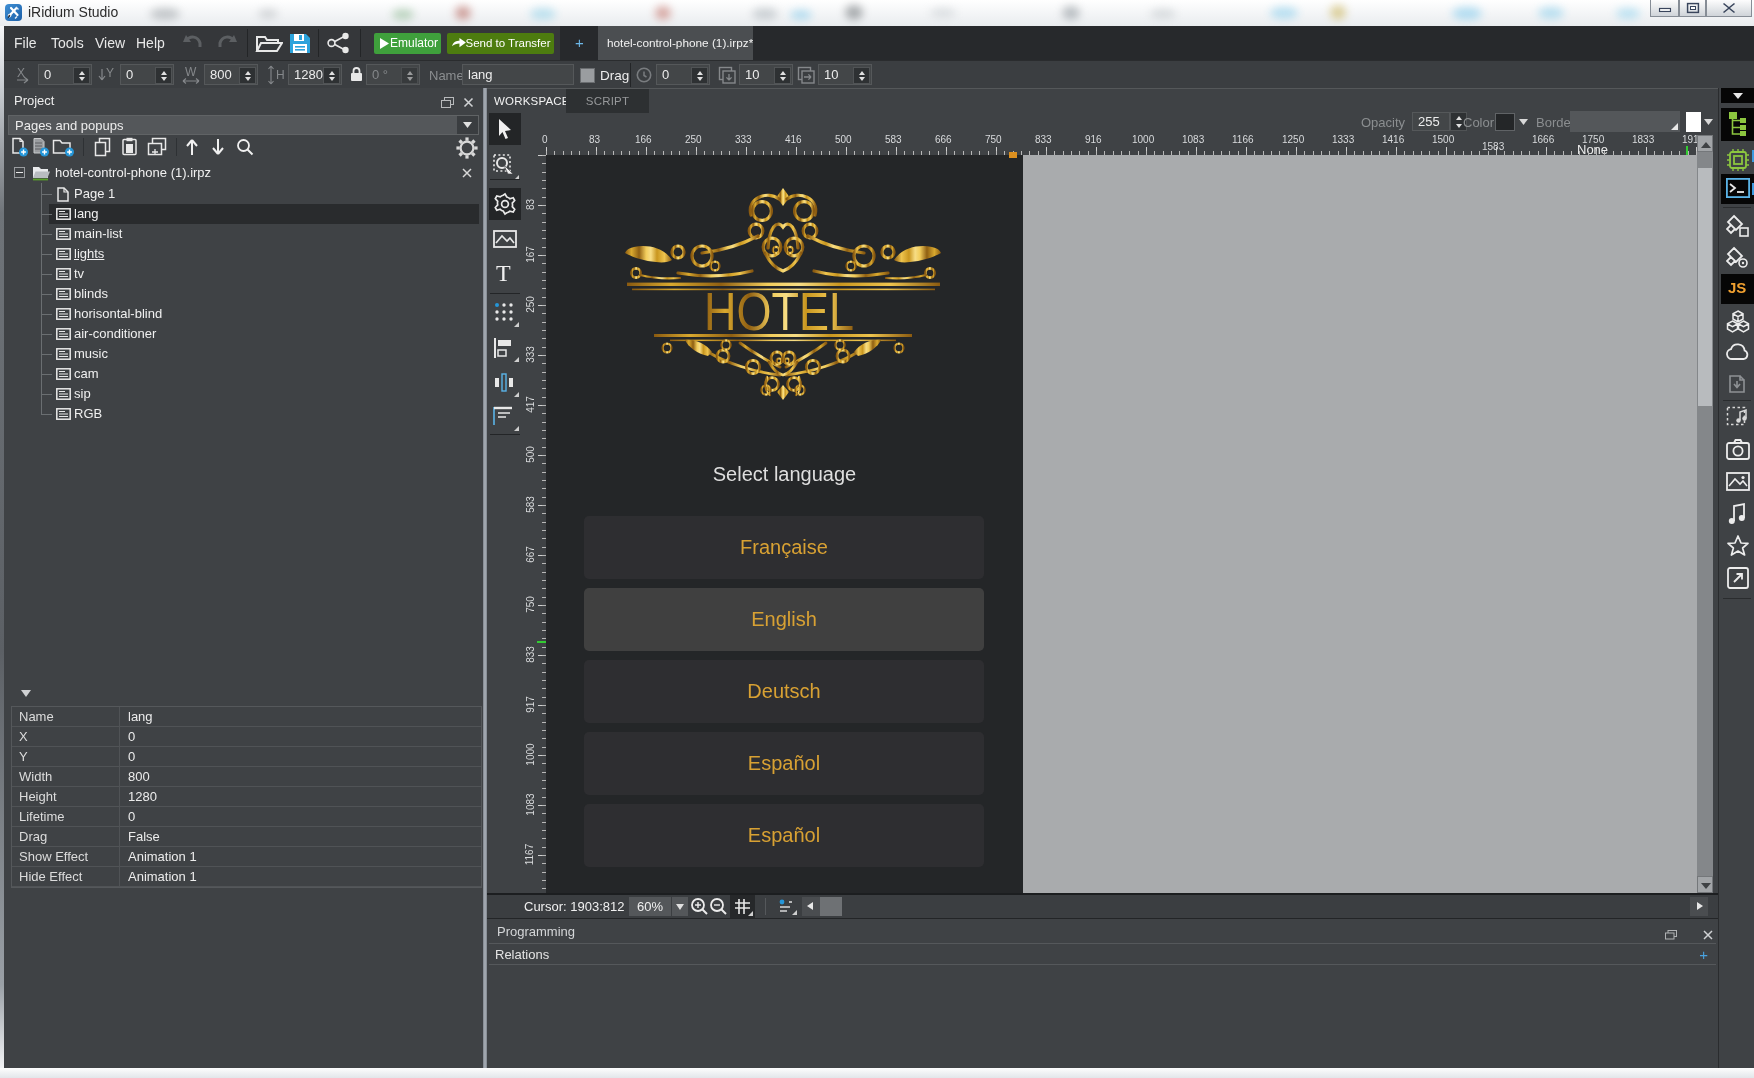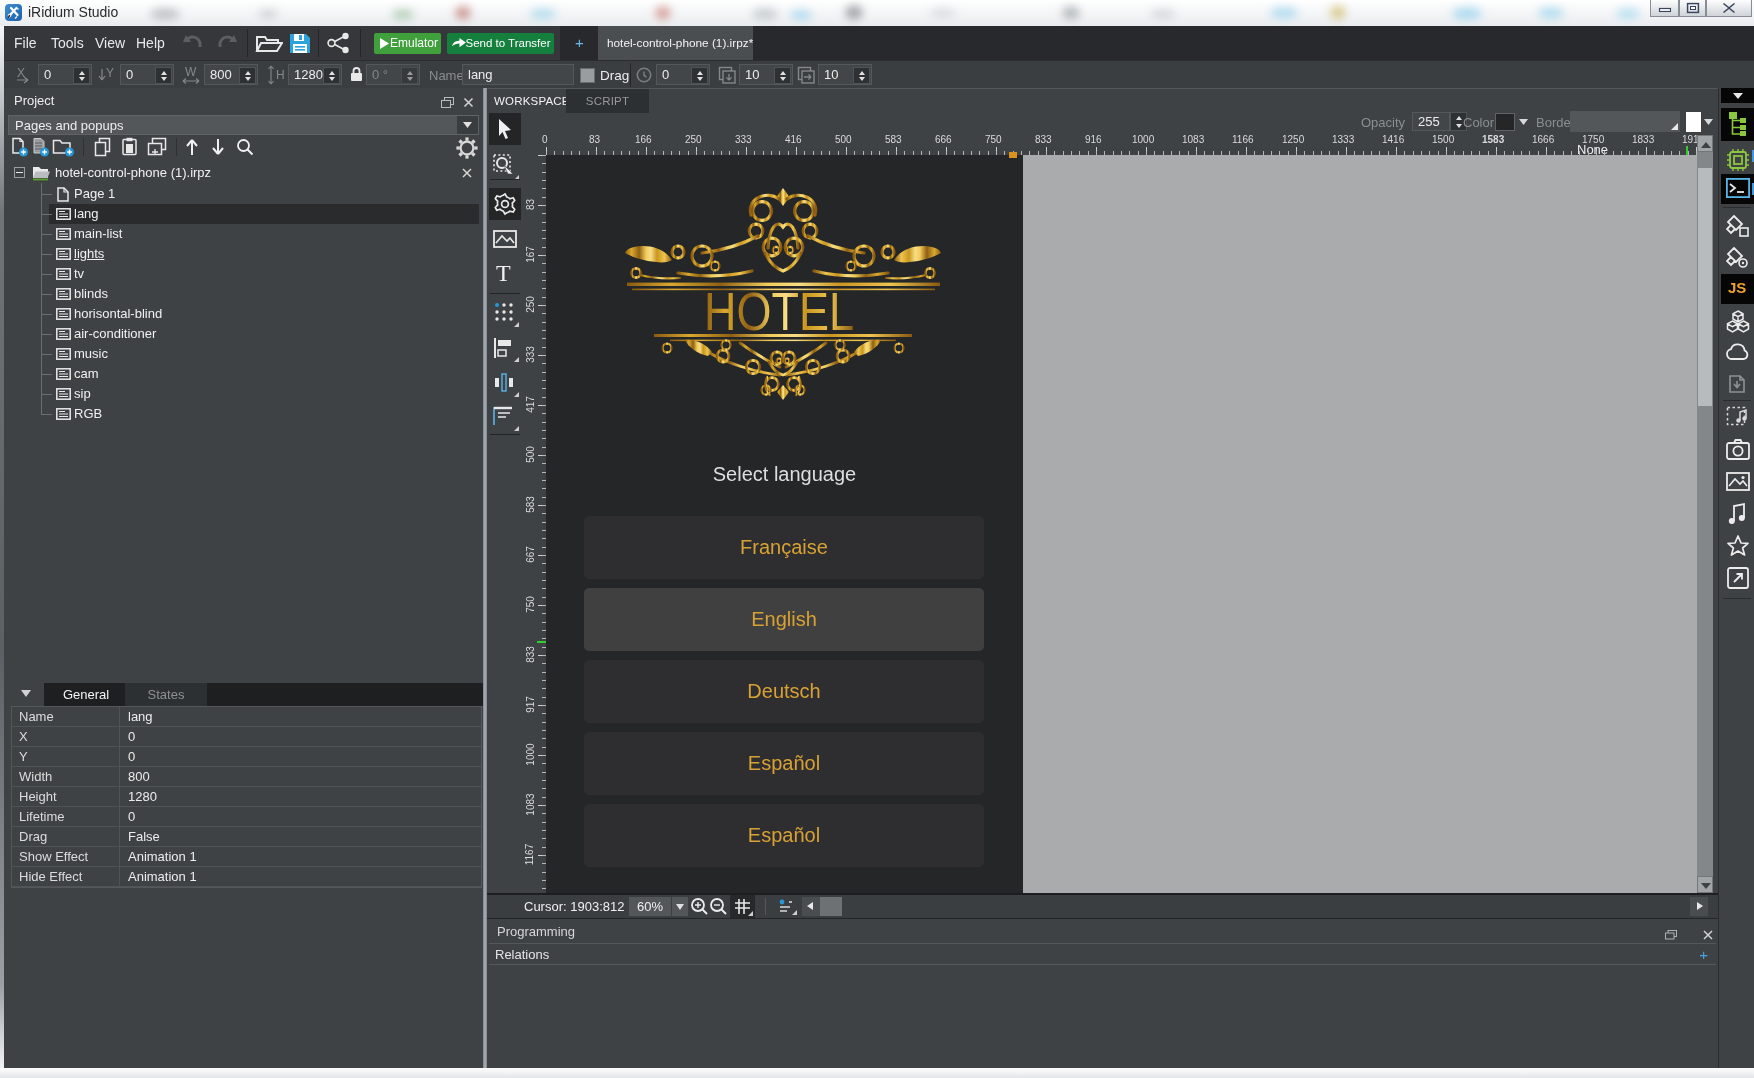--- a/index.html
+++ b/index.html
@@ -156,21 +156,21 @@
     </svg></div>
 <div class="vsep" style="left:360px;top:29px;"></div>
 
 <div class="btn-run" style="left:374px;width:67px;background:#3fa03c;">
   <svg width="9" height="11" viewBox="0 0 10 12" style="position:absolute;left:6px;top:5px;">
       <path d="M0,0 L10,6 L0,12 Z" fill="#fff"></path>
     </svg>
   <span style="margin-left:13px;font-size:12px;">Emulator</span>
 </div>
 
-<div class="btn-run" style="left:447px;width:107px;background:#15803d;">
+<div class="btn-run" style="left:447px;width:107px;background:#4d7c0f;">
   <svg width="14" height="11" viewBox="0 0 15 12" style="position:absolute;left:5px;top:5px;">
       <path d="M0,9 C1,4 5,3 8,3 L8,0 L15,5 L8,10 L8,6 C5,6 2,7 0,9 Z" fill="#fff"></path>
     </svg>
   <span style="margin-left:15px;font-size:11.5px;">Send to Transfer</span>
 </div>
 
 <div class="tx" style="left:575px;top:34px;font-size:15px;color:#6db8e8;">+</div>
 <div class="abs" style="left:598px;top:26px;width:155px;height:34px;background:#4b4e51;overflow:hidden;">
     <span style="position:absolute;left:9px;top:10px;font-size:11.8px;color:#f2f2f2;white-space:nowrap;">hotel-control-phone (1).irpz*</span>
   </div>
@@ -409,24 +409,20 @@
       <svg width="15" height="12" style="position:absolute;left:52px;top:4px;" viewBox="0 0 15 12">
         <rect x="0.8" y="0.8" width="13.4" height="10.4" fill="none" stroke="#e8e8e8" stroke-width="1.5"></rect>
         <path d="M3,3.5 h6 M3,6 h9 M3,8.5 h9" stroke="#e8e8e8" stroke-width="1.2"></path>
       </svg>
       <span style="position:absolute;left:70px;">RGB</span>
     </div>
 
   <svg width="10" height="7" style="position:absolute;left:17px;top:602px;" viewBox="0 0 10 7">
       <path d="M0,0 L10,0 L5,7 Z" fill="#d0d2d4"></path>
     </svg>
-  <div class="abs" id="proptabs">
-    <div style="position:absolute;left:3px;top:0;width:78px;height:23px;color:#f4f4f4;font-size:13px;text-align:center;line-height:23px;">General</div>
-    <div style="position:absolute;left:81px;top:0;width:82px;height:23px;background:#2d3032;color:#8e9092;font-size:13px;text-align:center;line-height:23px;">States</div>
-  </div>
   <div class="abs" id="proptable">
     <div style="position:absolute;left:107px;top:0;width:1px;height:100%;background:#505356;"></div>
     <div class="prow" style="top:0;">
         <span class="k">Name</span>
         <span class="v">lang</span>
       </div>
     <div class="prow" style="top:20px;">
         <span class="k">X</span>
         <span class="v">0</span>
       </div>
@@ -574,21 +570,21 @@
       <span class="rlab" style="left:439px;top:1px;">750</span>
       <span class="rlab" style="left:489px;top:1px;">833</span>
       <span class="rlab" style="left:539px;top:1px;">916</span>
       <span class="rlab" style="left:586px;top:1px;">1000</span>
       <span class="rlab" style="left:636px;top:1px;">1083</span>
       <span class="rlab" style="left:686px;top:1px;">1166</span>
       <span class="rlab" style="left:736px;top:1px;">1250</span>
       <span class="rlab" style="left:786px;top:1px;">1333</span>
       <span class="rlab" style="left:836px;top:1px;">1416</span>
       <span class="rlab" style="left:886px;top:1px;">1500</span>
-      <span class="rlab" style="left:936px;top:1px;font-weight:bold;">1583</span>
+      <span class="rlab" style="left:936px;top:8px;">1583</span>
       <span class="rlab" style="left:986px;top:1px;">1666</span>
       <span class="rlab" style="left:1036px;top:1px;">1750</span>
       <span class="rlab" style="left:1086px;top:1px;">1833</span>
       <span class="rlab" style="left:1136px;top:1px;">1916</span>
   </div>
   <div class="abs" id="vruler">
     <div style="position:absolute;left:11px;top:0;width:8px;height:100%;background:repeating-linear-gradient(to bottom,#cfcfcf 0 1px,transparent 1px 50px);"></div>
     <div style="position:absolute;left:15px;top:0;width:4px;height:100%;background:repeating-linear-gradient(to bottom,#b8b8b8 0 1px,transparent 1px 8.333px);"></div>
     <div style="position:absolute;left:10px;top:486px;width:9px;height:2px;background:#33cc33;"></div>
     <span class="rlab vlab" style="left:-2px;top:44px;">83</span>

